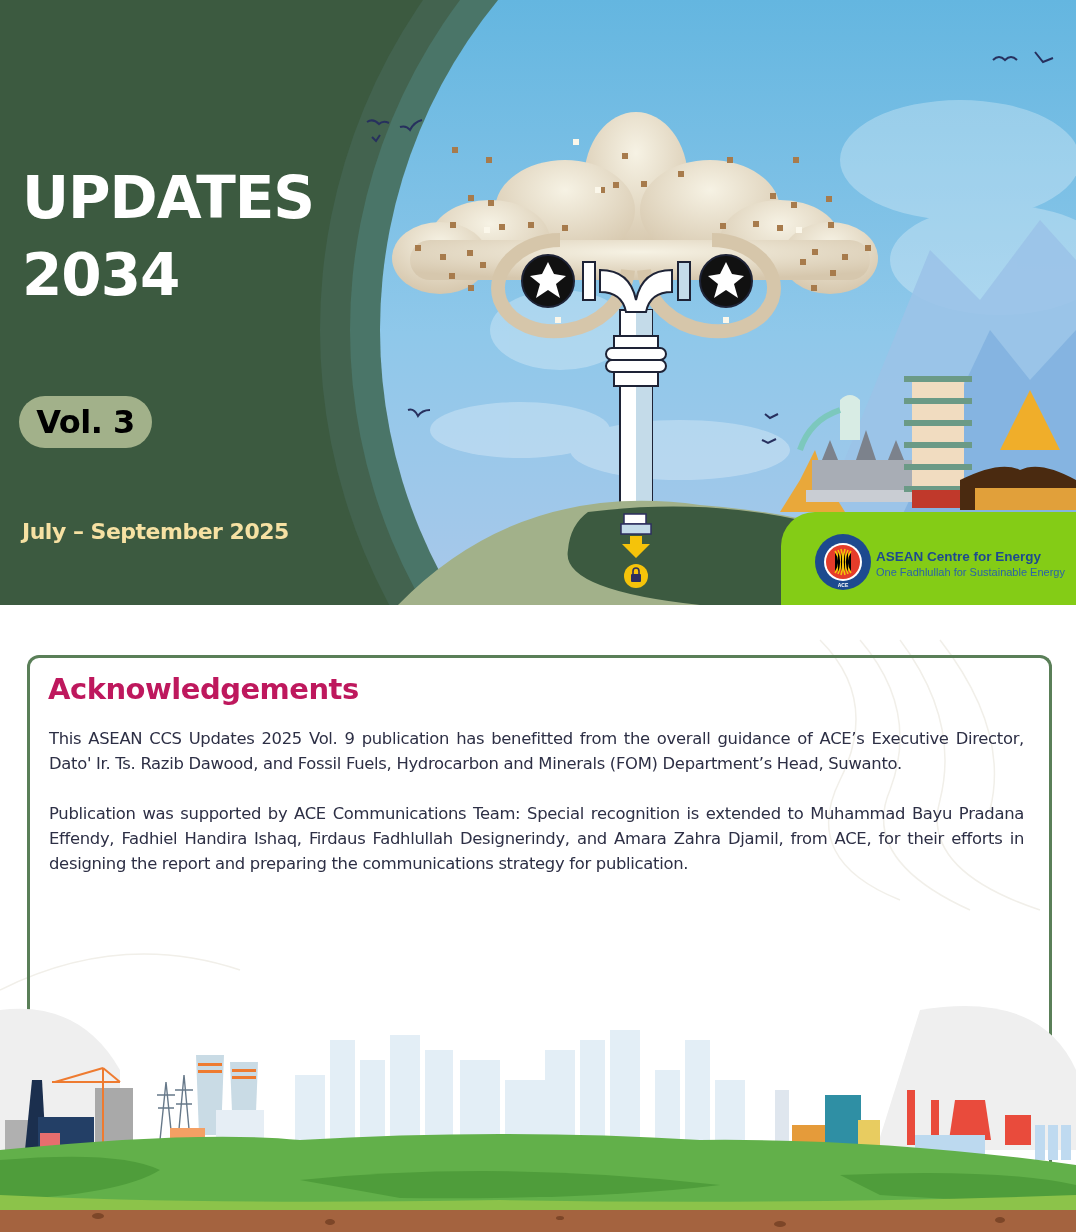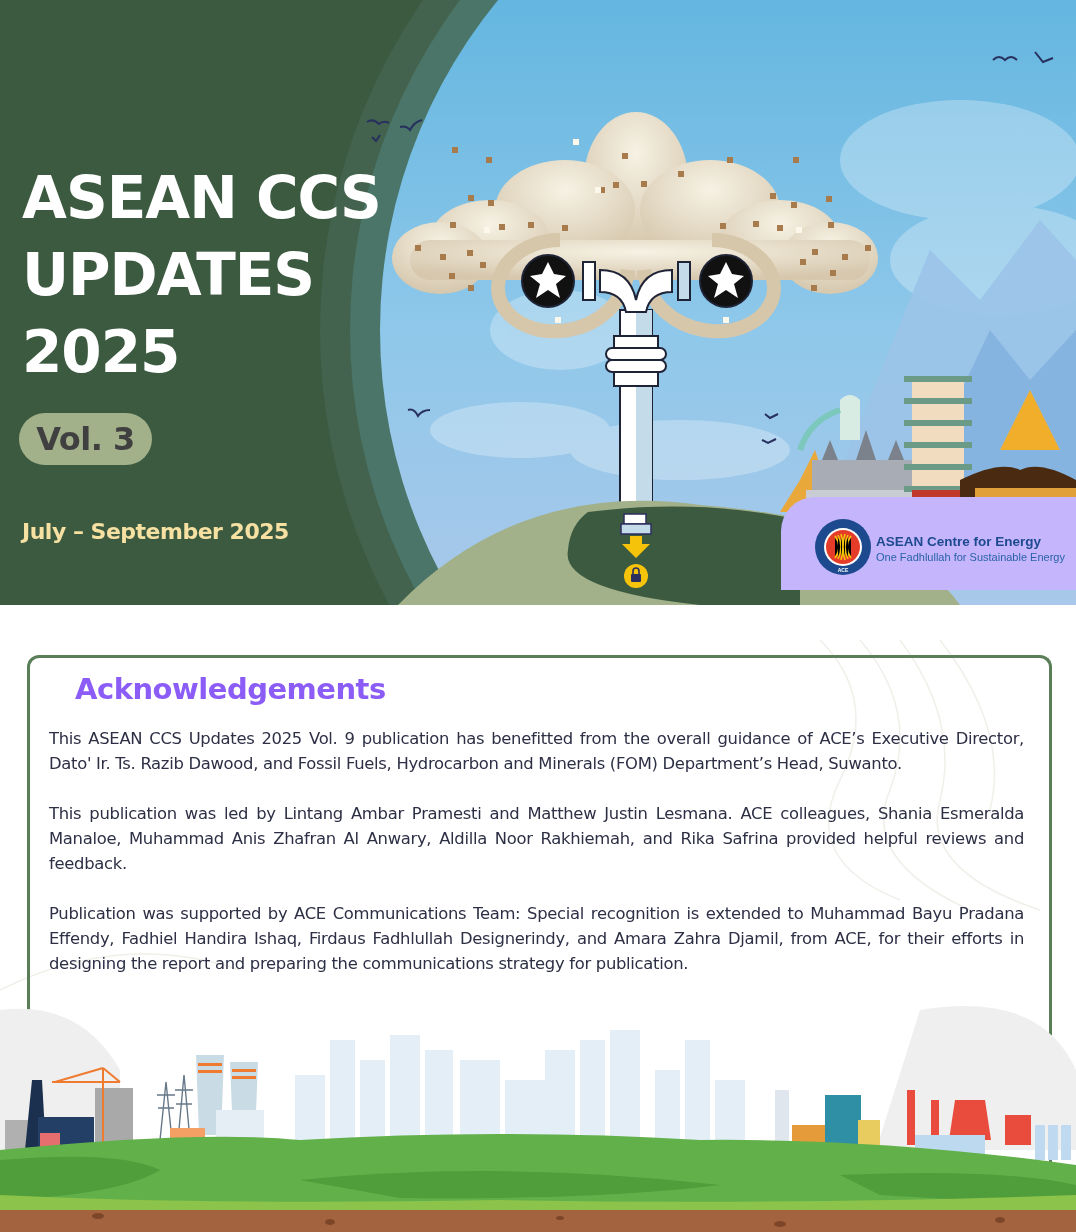--- a/index.html
+++ b/index.html
@@ -4,32 +4,32 @@
 <style>
   * { box-sizing: border-box; margin: 0; padding: 0; }
   html, body { width: 1076px; height: 1232px; overflow: hidden; background: #ffffff; }
   body { position: relative; font-family: "Liberation Sans", sans-serif; }
 
   
   .hero { position: absolute; left: 0; top: 0; width: 1076px; height: 605px; background: #3c5a40; overflow: hidden; }
   .hero-art { position: absolute; left: 0; top: 0; width: 1076px; height: 605px; }
   .hero-title { position: absolute; left: 22px; top: 160px; color: #ffffff; font-family: "DejaVu Sans", sans-serif; font-weight: 700; font-size: 58px; line-height: 77px; letter-spacing: -1px; }
   .hero-title span { display: block; }
-  .vol-pill { position: absolute; left: 19px; top: 413px; width: 133px; height: 52px; border-radius: 26px; background: #a2b18a; color: #404040; font-family: "DejaVu Sans", sans-serif; font-weight: 700; font-size: 32px; line-height: 52px; text-align: center; letter-spacing: -0.5px; }
+  .vol-pill { position: absolute; left: 19px; top: 396px; width: 133px; height: 52px; border-radius: 26px; background: #a2b18a; color: #000000; font-family: "DejaVu Sans", sans-serif; font-weight: 700; font-size: 32px; line-height: 52px; text-align: center; letter-spacing: -0.5px; }
   .hero-date { position: absolute; left: 22px; top: 519px; color: #f6e1a3; font-family: "DejaVu Sans", sans-serif; font-weight: 700; font-size: 22px; letter-spacing: -0.5px; }
 
-  .ace-badge { position: absolute; left: 781px; top: 497px; width: 295px; height: 93px; background: #c4b5fd; border-top-left-radius: 34px; }
+  .ace-badge { position: absolute; left: 781px; top: 512px; width: 295px; height: 93px; background: #84cc16; border-top-left-radius: 34px; }
   .ace-logo { position: absolute; left: 33px; top: 21px; width: 58px; height: 58px; }
   .ace-name { position: absolute; left: 95px; top: 37px; color: #1d4a8f; font-family: "Liberation Sans", sans-serif; font-weight: 700; font-size: 13.5px; white-space: nowrap; }
   .ace-tagline { position: absolute; left: 95px; top: 54px; color: #2a63a8; font-family: "Liberation Sans", sans-serif; font-size: 11px; white-space: nowrap; }
 
   
   .ack-card { position: absolute; left: 27px; top: 655px; width: 1025px; height: 520px; border: 3px solid #5a7f58; border-bottom: none; border-radius: 12px 12px 0 0; background: transparent; }
   .contour { position: absolute; left: 0; top: 600px; width: 1076px; height: 420px; pointer-events: none; }
-  .ack-heading { position: absolute; left: 48px; top: 672px; color: #8b5cf6; font-family: "DejaVu Sans", sans-serif; font-weight: 700; font-size: 29px; letter-spacing: -0.5px; margin-left: 27px; }
+  .ack-heading { position: absolute; left: 48px; top: 672px; color: #be185d; font-family: "DejaVu Sans", sans-serif; font-weight: 700; font-size: 29px; letter-spacing: -0.5px; }
   .ack-body { position: absolute; left: 49px; top: 726px; width: 975px; color: #2d2f45; font-family: "DejaVu Sans", sans-serif; font-size: 16.4px; line-height: 25px; text-align: justify; letter-spacing: -0.3px; }
   .ack-body p { margin-bottom: 25px; }
 
   
   .footer-scene { position: absolute; left: 0; top: 990px; width: 1076px; height: 242px; }
 </style>
 </head>
 <body>
 
 <section class="hero">
@@ -191,23 +191,22 @@
           <rect x="904" y="486" width="68" height="6"></rect>
       </g>
       <rect x="912" y="490" width="52" height="18" fill="#c0392b"></rect>
       <path d="M1000 450 q20 -40 30 -60 q10 20 30 60 z" fill="#f0ae2a"></path>
       <path d="M960 480 q40 -20 60 -10 q20 -10 56 10 v30 h-116 z" fill="#4a2a10"></path>
       <rect x="975" y="488" width="101" height="22" fill="#e1a03a"></rect>
     </g>
   </svg>
 
   <h1 class="hero-title">
-    <span>ASEAN CCS</span>
     <span>UPDATES</span>
-    <span>2025</span>
+    <span>2034</span>
   </h1>
   <div class="vol-pill">Vol. 3</div>
   <div class="hero-date">July – September 2025</div>
 
   <div class="ace-badge">
     <svg class="ace-logo" viewBox="0 0 58 58" xmlns="http://www.w3.org/2000/svg">
       <circle cx="29" cy="29" r="28" fill="#1d4a8f"></circle>
       <circle cx="29" cy="29" r="19" fill="#ffffff"></circle>
       <circle cx="29" cy="29" r="17" fill="#e53c2a"></circle>
       <g stroke="#f5c30a" stroke-width="1.6">
@@ -232,21 +231,20 @@
     <path d="M900 640 q60 80 40 160 q-20 70 100 110"></path>
     <path d="M940 640 q70 90 50 170"></path>
     <path d="M0 990 q120 -60 240 -20"></path>
   </g>
 </svg>
 
 <div class="ack-card"></div>
 <h2 class="ack-heading">Acknowledgements</h2>
 <div class="ack-body">
   <p>This ASEAN CCS Updates 2025 Vol. 9 publication has benefitted from the overall guidance of ACE’s Executive Director, Dato' Ir. Ts. Razib Dawood, and Fossil Fuels, Hydrocarbon and Minerals (FOM) Department’s Head, Suwanto.</p>
-  <p>This publication was led by Lintang Ambar Pramesti and Matthew Justin Lesmana. ACE colleagues, Shania Esmeralda Manaloe, Muhammad Anis Zhafran Al Anwary, Aldilla Noor Rakhiemah, and Rika Safrina provided helpful reviews and feedback.</p>
   <p>Publication was supported by ACE Communications Team: Special recognition is extended to Muhammad Bayu Pradana Effendy, Fadhiel Handira Ishaq, Firdaus Fadhlullah Designerindy, and Amara Zahra Djamil, from ACE, for their efforts in designing the report and preparing the communications strategy for publication.</p>
 </div>
 
 <svg class="footer-scene" viewBox="0 990 1076 242" xmlns="http://www.w3.org/2000/svg">
 
   <path d="M0 1010 q80 -10 120 60 l0 80 l-120 0 z" fill="#efefef"></path>
   <path d="M920 1010 q120 -20 156 60 l0 80 l-200 0 z" fill="#efefef"></path>
 
   <g fill="#e3eef6">
     <rect x="295" y="1075" width="30" height="70"></rect>

